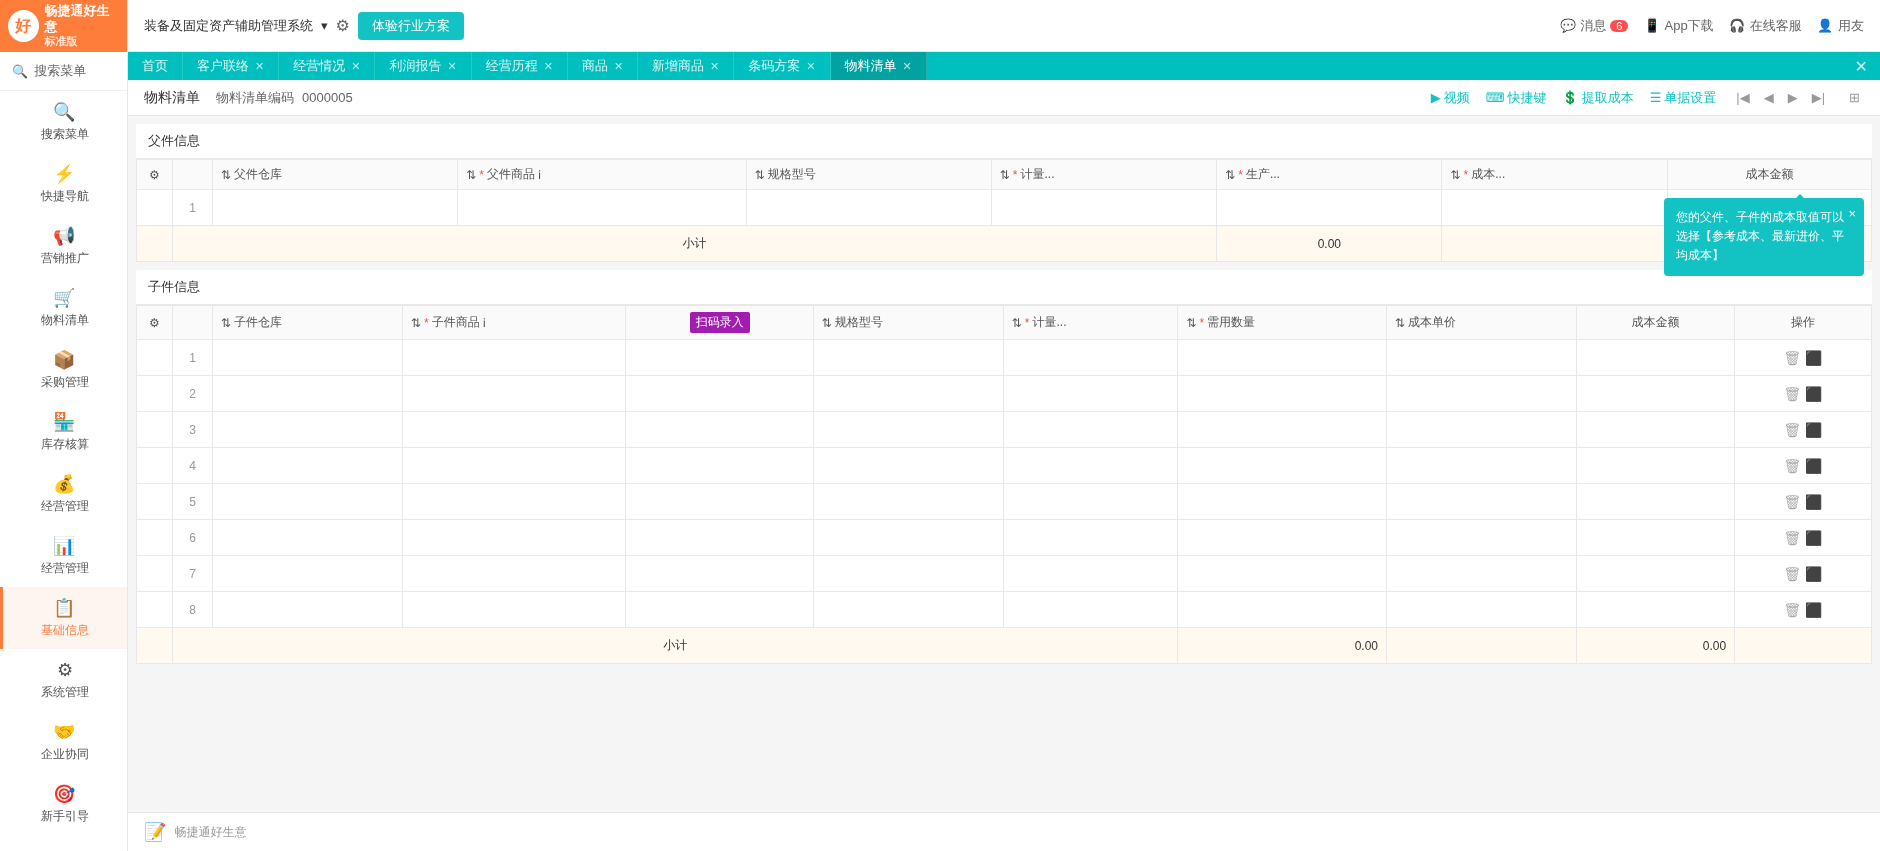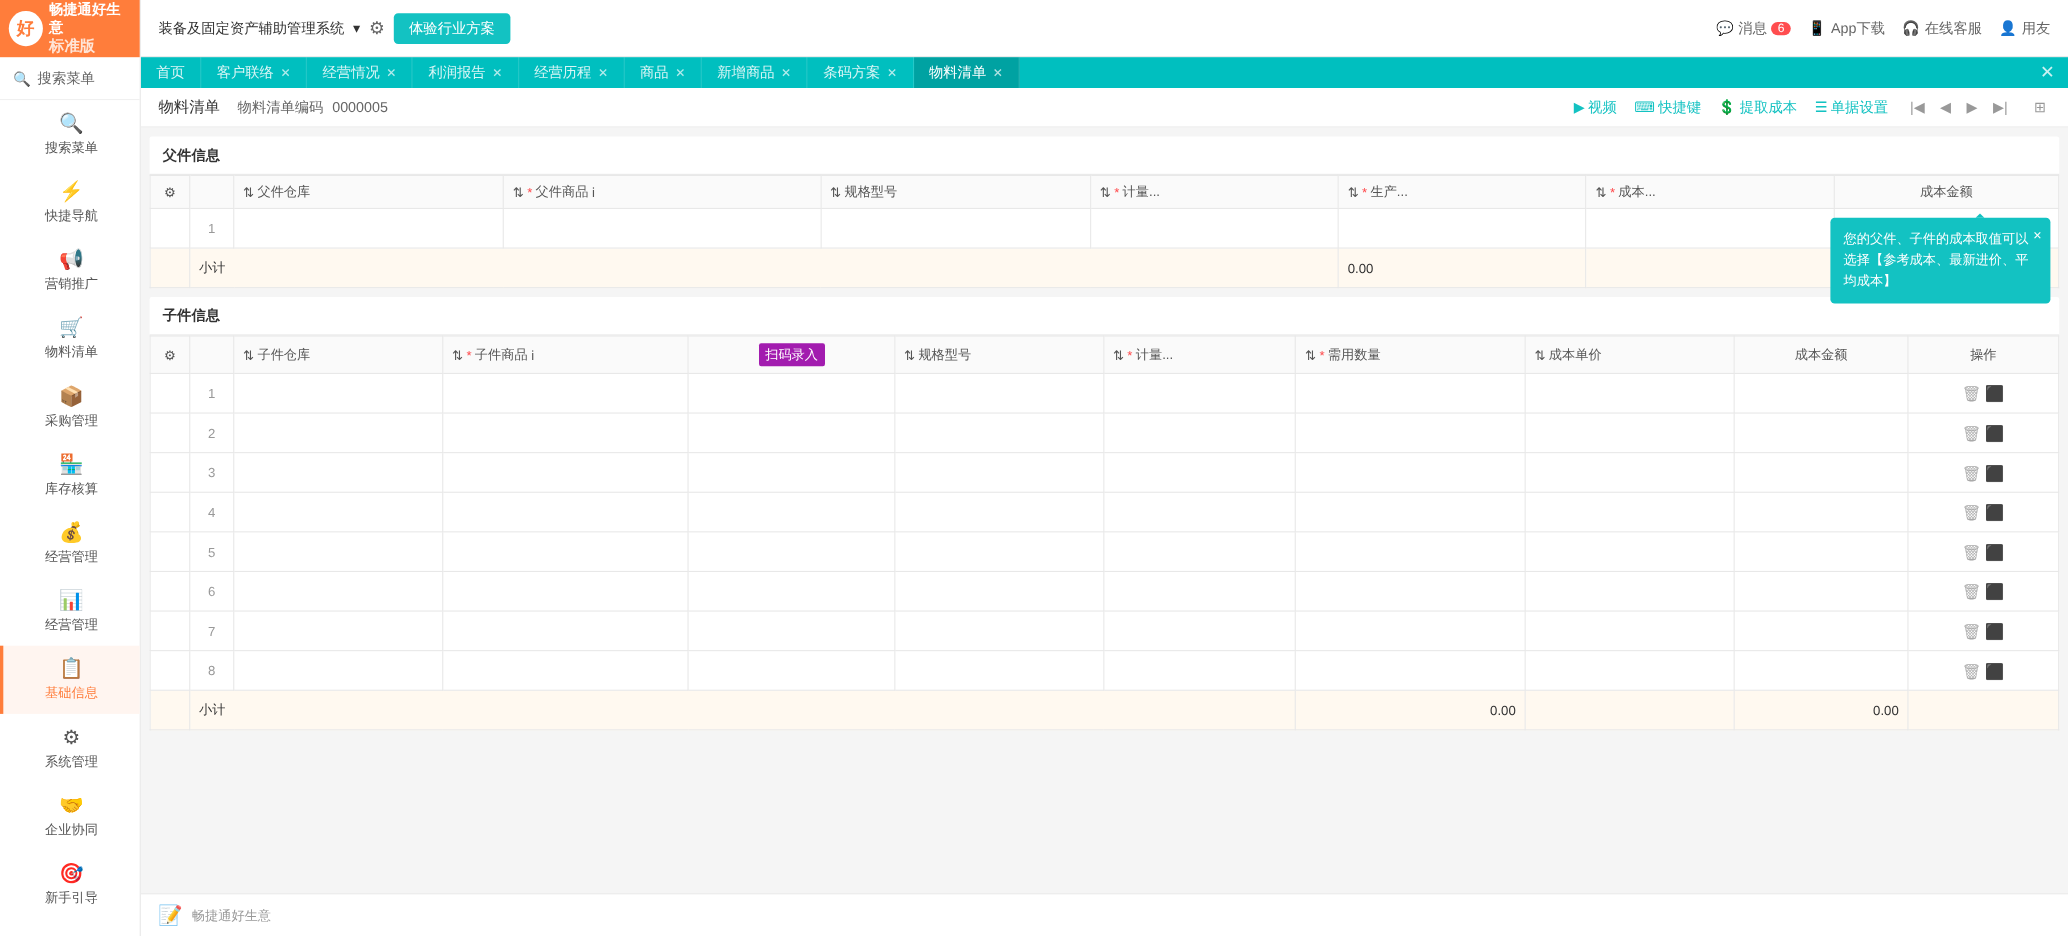--- a/index.html
+++ b/index.html
@@ -28,21 +28,21 @@
     .logo-icon {
       width: 32px; height: 32px;
       background: #fff;
       border-radius: 50%;
       display: flex; align-items: center; justify-content: center;
       color: #ff7d3b;
       font-weight: bold;
       font-size: 16px;
     }
     .logo-text { line-height: 1.2; font-size: 13px; }
-    .logo-sub { font-size: 14px; color: rgba(255,255,255,0.8); }
+    .logo-sub { font-size: 11px; color: rgba(255,255,255,0.8); }
     .sidebar-search {
       display: flex; align-items: center; gap: 6px;
       padding: 10px 12px;
       border-bottom: 1px solid #f0f0f0;
       color: #666;
       cursor: pointer;
     }
     .sidebar-item {
       display: flex; flex-direction: column; align-items: center;
       padding: 10px 4px;
@@ -157,21 +157,21 @@
 
     
     .section {
       background: #fff;
       margin-bottom: 8px;
       border-radius: 2px;
     }
     .section-title {
       padding: 8px 12px;
       font-size: 13px;
-      font-weight: 700;
+      font-weight: 400;
       color: #333;
       border-bottom: 1px solid #e8e8e8;
     }
 
     
     .data-table {
       width: 100%;
       border-collapse: collapse;
     }
     .data-table th, .data-table td {
@@ -186,20 +186,21 @@
       font-weight: 500;
       white-space: nowrap;
     }
     .data-table td {
       height: 36px;
       background: #fff;
     }
     .data-table .subtotal-row td {
       background: #fff9f0;
       font-weight: 500;
+      text-align: center;
     }
     .data-table .num-col { width: 40px; text-align: center; color: #999; }
     .required { color: #ff4d4f; }
     .col-setting { width: 36px; text-align: center; }
     .scan-btn {
       background: #a21caf;
       color: #fff;
       border: none;
       border-radius: 2px;
       padding: 2px 6px;

